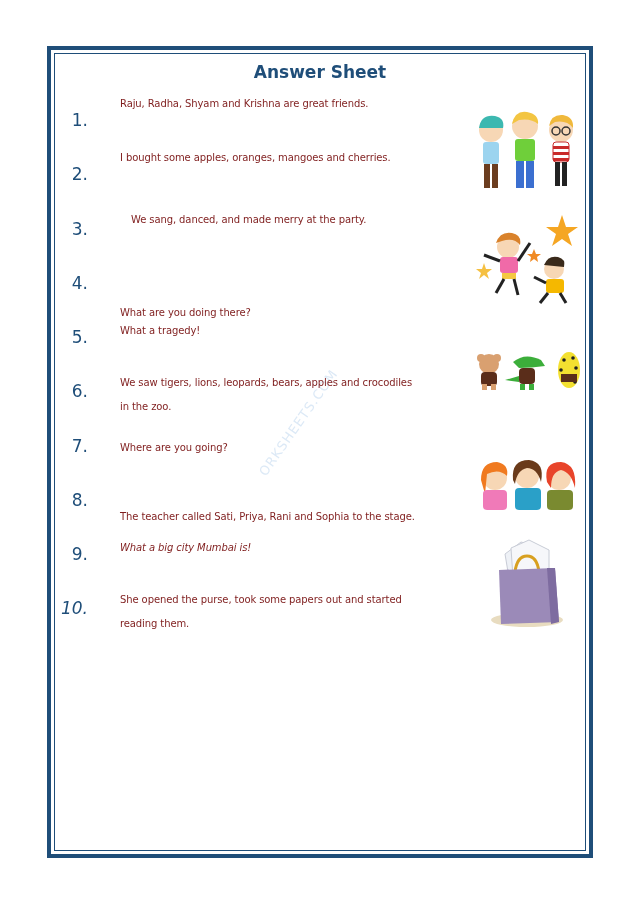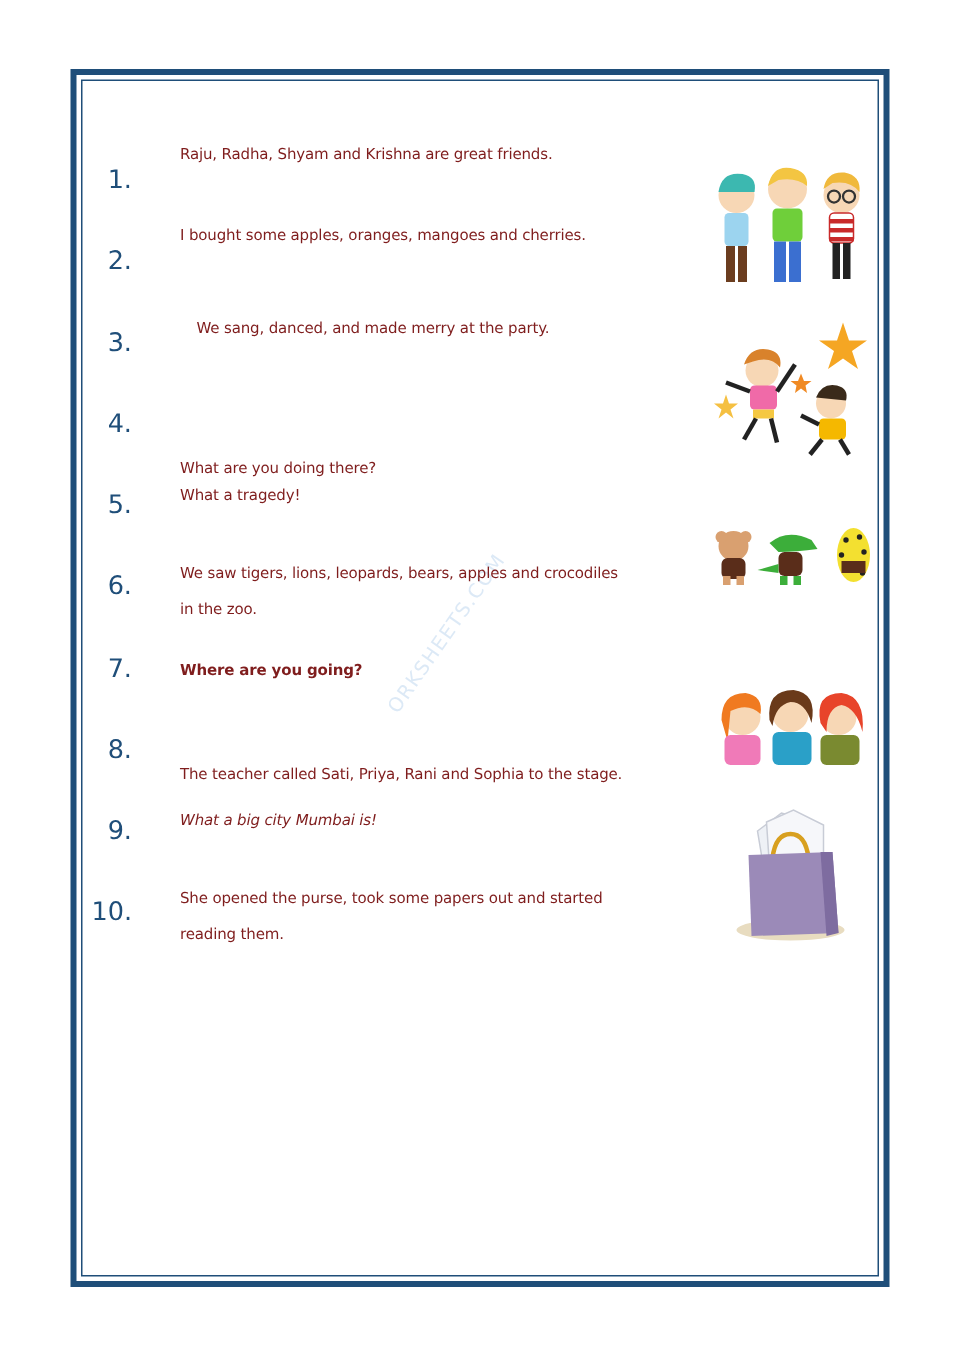--- a/index.html
+++ b/index.html
@@ -13,20 +13,21 @@
     .text { position: absolute; font-size: 10px; color: #7f1d1d; line-height: 22px; width: 330px; letter-spacing: -0.1px; }
     .watermark { position: absolute; left: 205px; top: 420px; transform: rotate(-55deg); transform-origin: left top; font-size: 13px; color: #d4e4f4; letter-spacing: 1px; white-space: nowrap; opacity: 0.8; }
     .pic { position: absolute; }
   </style>
 </head>
 <body>
 
 <div class="frame-outer">
   <div class="frame-inner"></div>
 
+  <div class="title"><span>Answer Sheet</span></div>
 
   <div class="watermark">ORKSHEETS.COM</div>
 
   <div class="item">
     <div class="num" style="left:-3px; top:60px;">1.</div>
     <div class="text" style="left:69px; top:43px;">Raju, Radha, Shyam and Krishna are great friends.</div>
   </div>
   <div class="item">
     <div class="num" style="left:-3px; top:114px;">2.</div>
     <div class="text" style="left:69px; top:97px;">I bought some apples, oranges, mangoes and cherries.</div>
@@ -42,32 +43,32 @@
   <div class="item">
     <div class="num" style="left:-3px; top:277px;">5.</div>
     <div class="text" style="left:69px; top:270px;">What a tragedy!</div>
   </div>
   <div class="item">
     <div class="num" style="left:-3px; top:331px;">6.</div>
     <div class="text" style="left:69px; top:321px; line-height:24px; width:300px;">We saw tigers, lions, leopards, bears, apples and crocodiles in the zoo.</div>
   </div>
   <div class="item">
     <div class="num" style="left:-3px; top:386px;">7.</div>
-    <div class="text" style="left:69px; top:387px;font-weight:bold;">Where are you going?</div>
+    <div class="text" style="left:69px; top:387px;">Where are you going?</div>
   </div>
   <div class="item">
     <div class="num" style="left:-3px; top:440px;">8.</div>
     <div class="text" style="left:69px; top:423px; width:310px;margin-top:33px;">The teacher called Sati, Priya, Rani and Sophia to the stage.</div>
   </div>
   <div class="item">
     <div class="num" style="left:-3px; top:494px;">9.</div>
     <div class="text" style="left:69px; top:487px;font-style:italic;">What a big city Mumbai is!</div>
   </div>
   <div class="item">
-    <div class="num" style="left:-3px; top:548px;">10.</div>
+    <div class="num" style="left:-3px; top:548px;font-style:italic;">10.</div>
     <div class="text" style="left:69px; top:538px; line-height:24px; width:320px;">She opened the purse, took some papers out and started reading them.</div>
   </div>
 
   <svg class="pic" style="left:422px; top:58px;" width="110" height="90" viewBox="0 0 110 90">
 
     <circle cx="18" cy="22" r="12" fill="#f7d7b5"></circle>
     <path d="M6 20 Q8 6 22 8 Q32 10 30 20 Z" fill="#3cb8b0"></path>
     <rect x="10" y="34" width="16" height="22" rx="3" fill="#9cd4ef"></rect>
     <rect x="11" y="56" width="6" height="24" fill="#6b3d1f"></rect>
     <rect x="19" y="56" width="6" height="24" fill="#6b3d1f"></rect>

